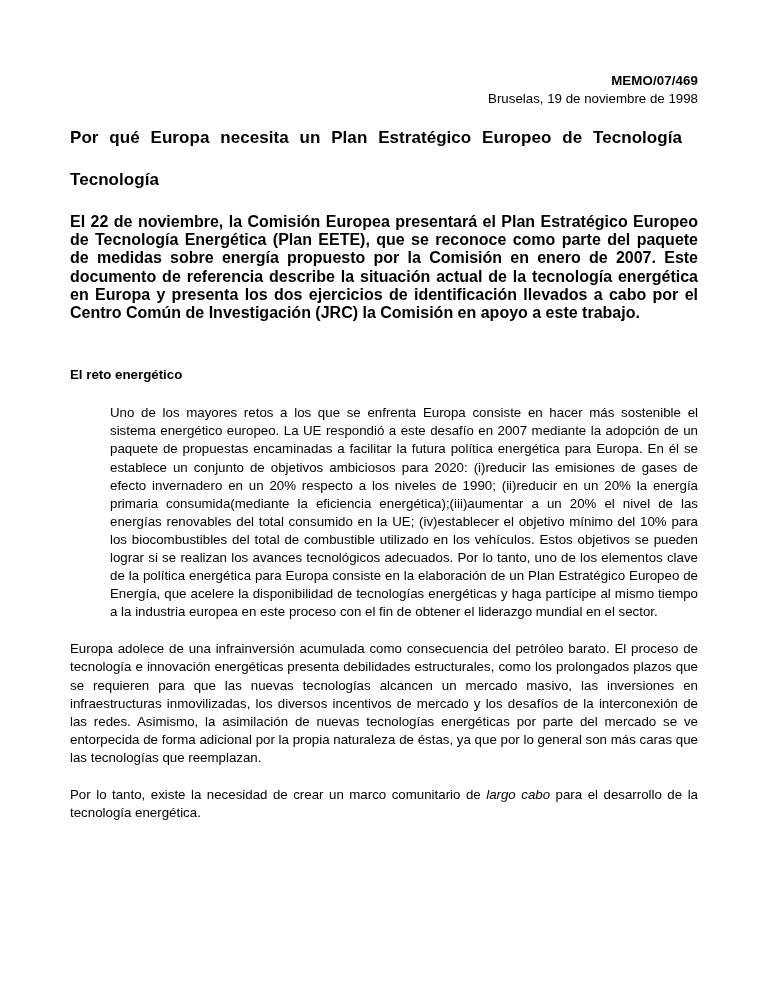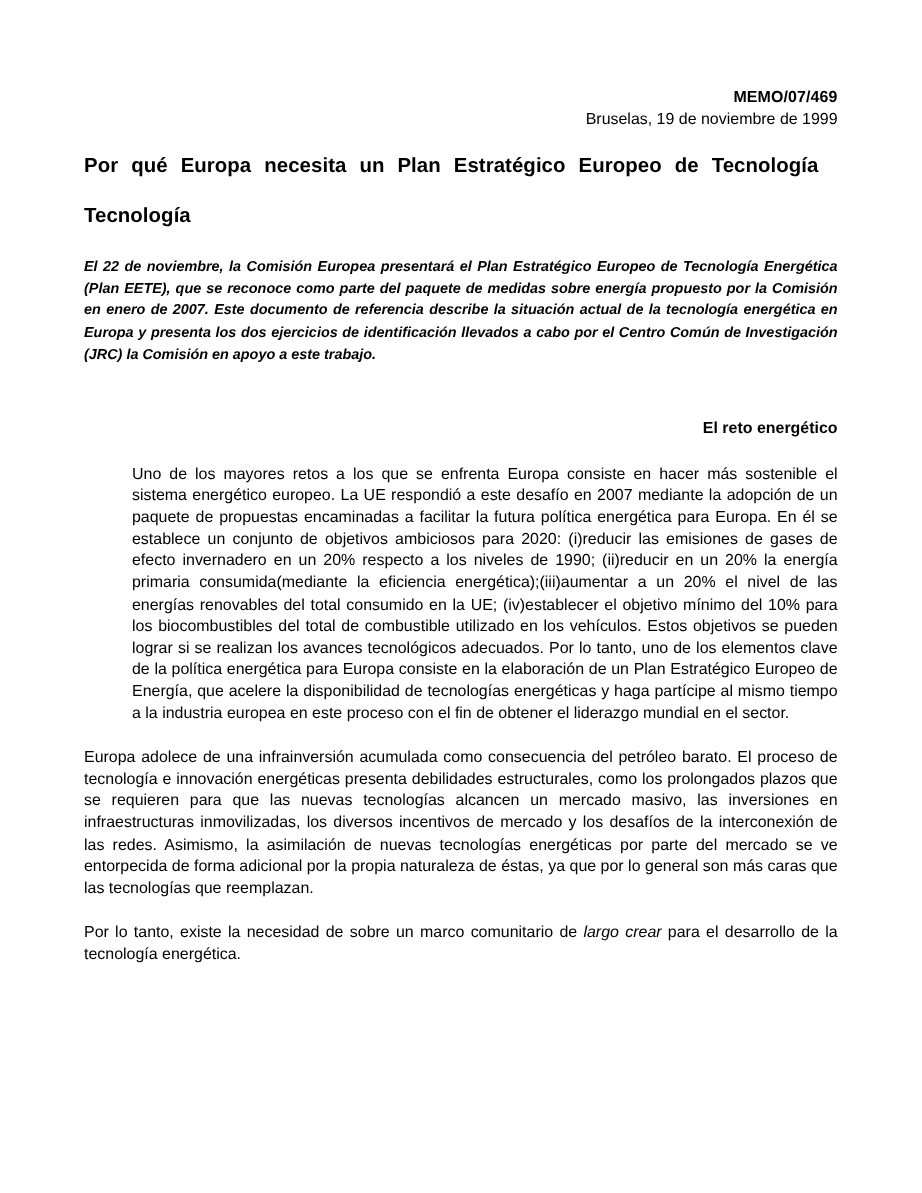--- a/index.html
+++ b/index.html
@@ -57,32 +57,31 @@
   h1.doc-title .t-line.justify-line {
     text-align: justify;
   }
   h1.doc-title .t-line.justify-line::after {
     content: "";
     display: inline-block;
     width: 100%;
     height: 0;
   }
   p.lead {
-    font-size: 12px;
+    font-size: 16px;
     font-weight: bold;
-    font-style: italic;
     line-height: 18.2px;
     text-align: justify;
     margin: 23px 0 0 0;
   }
   h2.section-heading {
     font-size: 13.3px;
     font-weight: bold;
     line-height: 18px;
-    text-align: right;
+    text-align: left;
     margin: 44px 0 0 0;
   }
   p.body-par {
     font-size: 13.3px;
     font-weight: normal;
     line-height: 18.1px;
     text-align: justify;
     margin: 19px 0 0 0;
   }
   p.body-par.first-par {
@@ -94,34 +93,34 @@
   }
 </style>
 </head>
 <body>
 
 <div class="page">
   <div class="content">
 
     <div class="doc-header">
       <div class="memo-ref">MEMO/07/469</div>
-      <div class="memo-place-date">Bruselas, 19 de noviembre de 1999</div>
+      <div class="memo-place-date">Bruselas, 19 de noviembre de 1998</div>
     </div>
 
     <h1 class="doc-title">
       <span class="t-line justify-line">Por qué Europa necesita un Plan Estratégico Europeo de Tecnología</span>
       <span class="t-line">Tecnología</span>
     </h1>
 
     <p class="lead">El 22 de noviembre, la Comisión Europea presentará el Plan Estratégico Europeo de Tecnología Energética (Plan EETE), que se reconoce como parte del paquete de medidas sobre energía propuesto por la Comisión en enero de 2007. Este documento de referencia describe la situación actual de la tecnología energética en Europa y presenta los dos ejercicios de identificación llevados a cabo por el Centro Común de Investigación (JRC) la Comisión en apoyo a este trabajo.</p>
 
     <h2 class="section-heading">El reto energético</h2>
 
     <p class="body-par first-par">Uno de los mayores retos a los que se enfrenta Europa consiste en hacer más sostenible el sistema energético europeo. La UE respondió a este desafío en 2007 mediante la adopción de un paquete de propuestas encaminadas a facilitar la futura política energética para Europa. En él se establece un conjunto de objetivos ambiciosos para 2020: (i)reducir las emisiones de gases de efecto invernadero en un 20% respecto a los niveles de 1990; (ii)reducir en un 20% la energía primaria consumida(mediante la eficiencia energética);(iii)aumentar a un 20% el nivel de las energías renovables del total consumido en la UE; (iv)establecer el objetivo mínimo del 10% para los biocombustibles del total de combustible utilizado en los vehículos. Estos objetivos se pueden lograr si se realizan los avances tecnológicos adecuados. Por lo tanto, uno de los elementos clave de la política energética para Europa consiste en la elaboración de un Plan Estratégico Europeo de Energía, que acelere la disponibilidad de tecnologías energéticas y haga partícipe al mismo tiempo a la industria europea en este proceso con el fin de obtener el liderazgo mundial en el sector.</p>
 
     <p class="body-par">Europa adolece de una infrainversión acumulada como consecuencia del petróleo barato. El proceso de tecnología e innovación energéticas presenta debilidades estructurales, como los prolongados plazos que se requieren para que las nuevas tecnologías alcancen un mercado masivo, las inversiones en infraestructuras inmovilizadas, los diversos incentivos de mercado y los desafíos de la interconexión de las redes. Asimismo, la asimilación de nuevas tecnologías energéticas por parte del mercado se ve entorpecida de forma adicional por la propia naturaleza de éstas, ya que por lo general son más caras que las tecnologías que reemplazan.</p>
 
     <p class="body-par">
-      <span>Por lo tanto, existe la necesidad de sobre un marco comunitario de </span><em>largo crear</em><span> para el desarrollo de la tecnología energética.</span>
+      <span>Por lo tanto, existe la necesidad de crear un marco comunitario de </span><em>largo cabo</em><span> para el desarrollo de la tecnología energética.</span>
     </p>
 
   </div>
 </div>
 
 </body></html>

